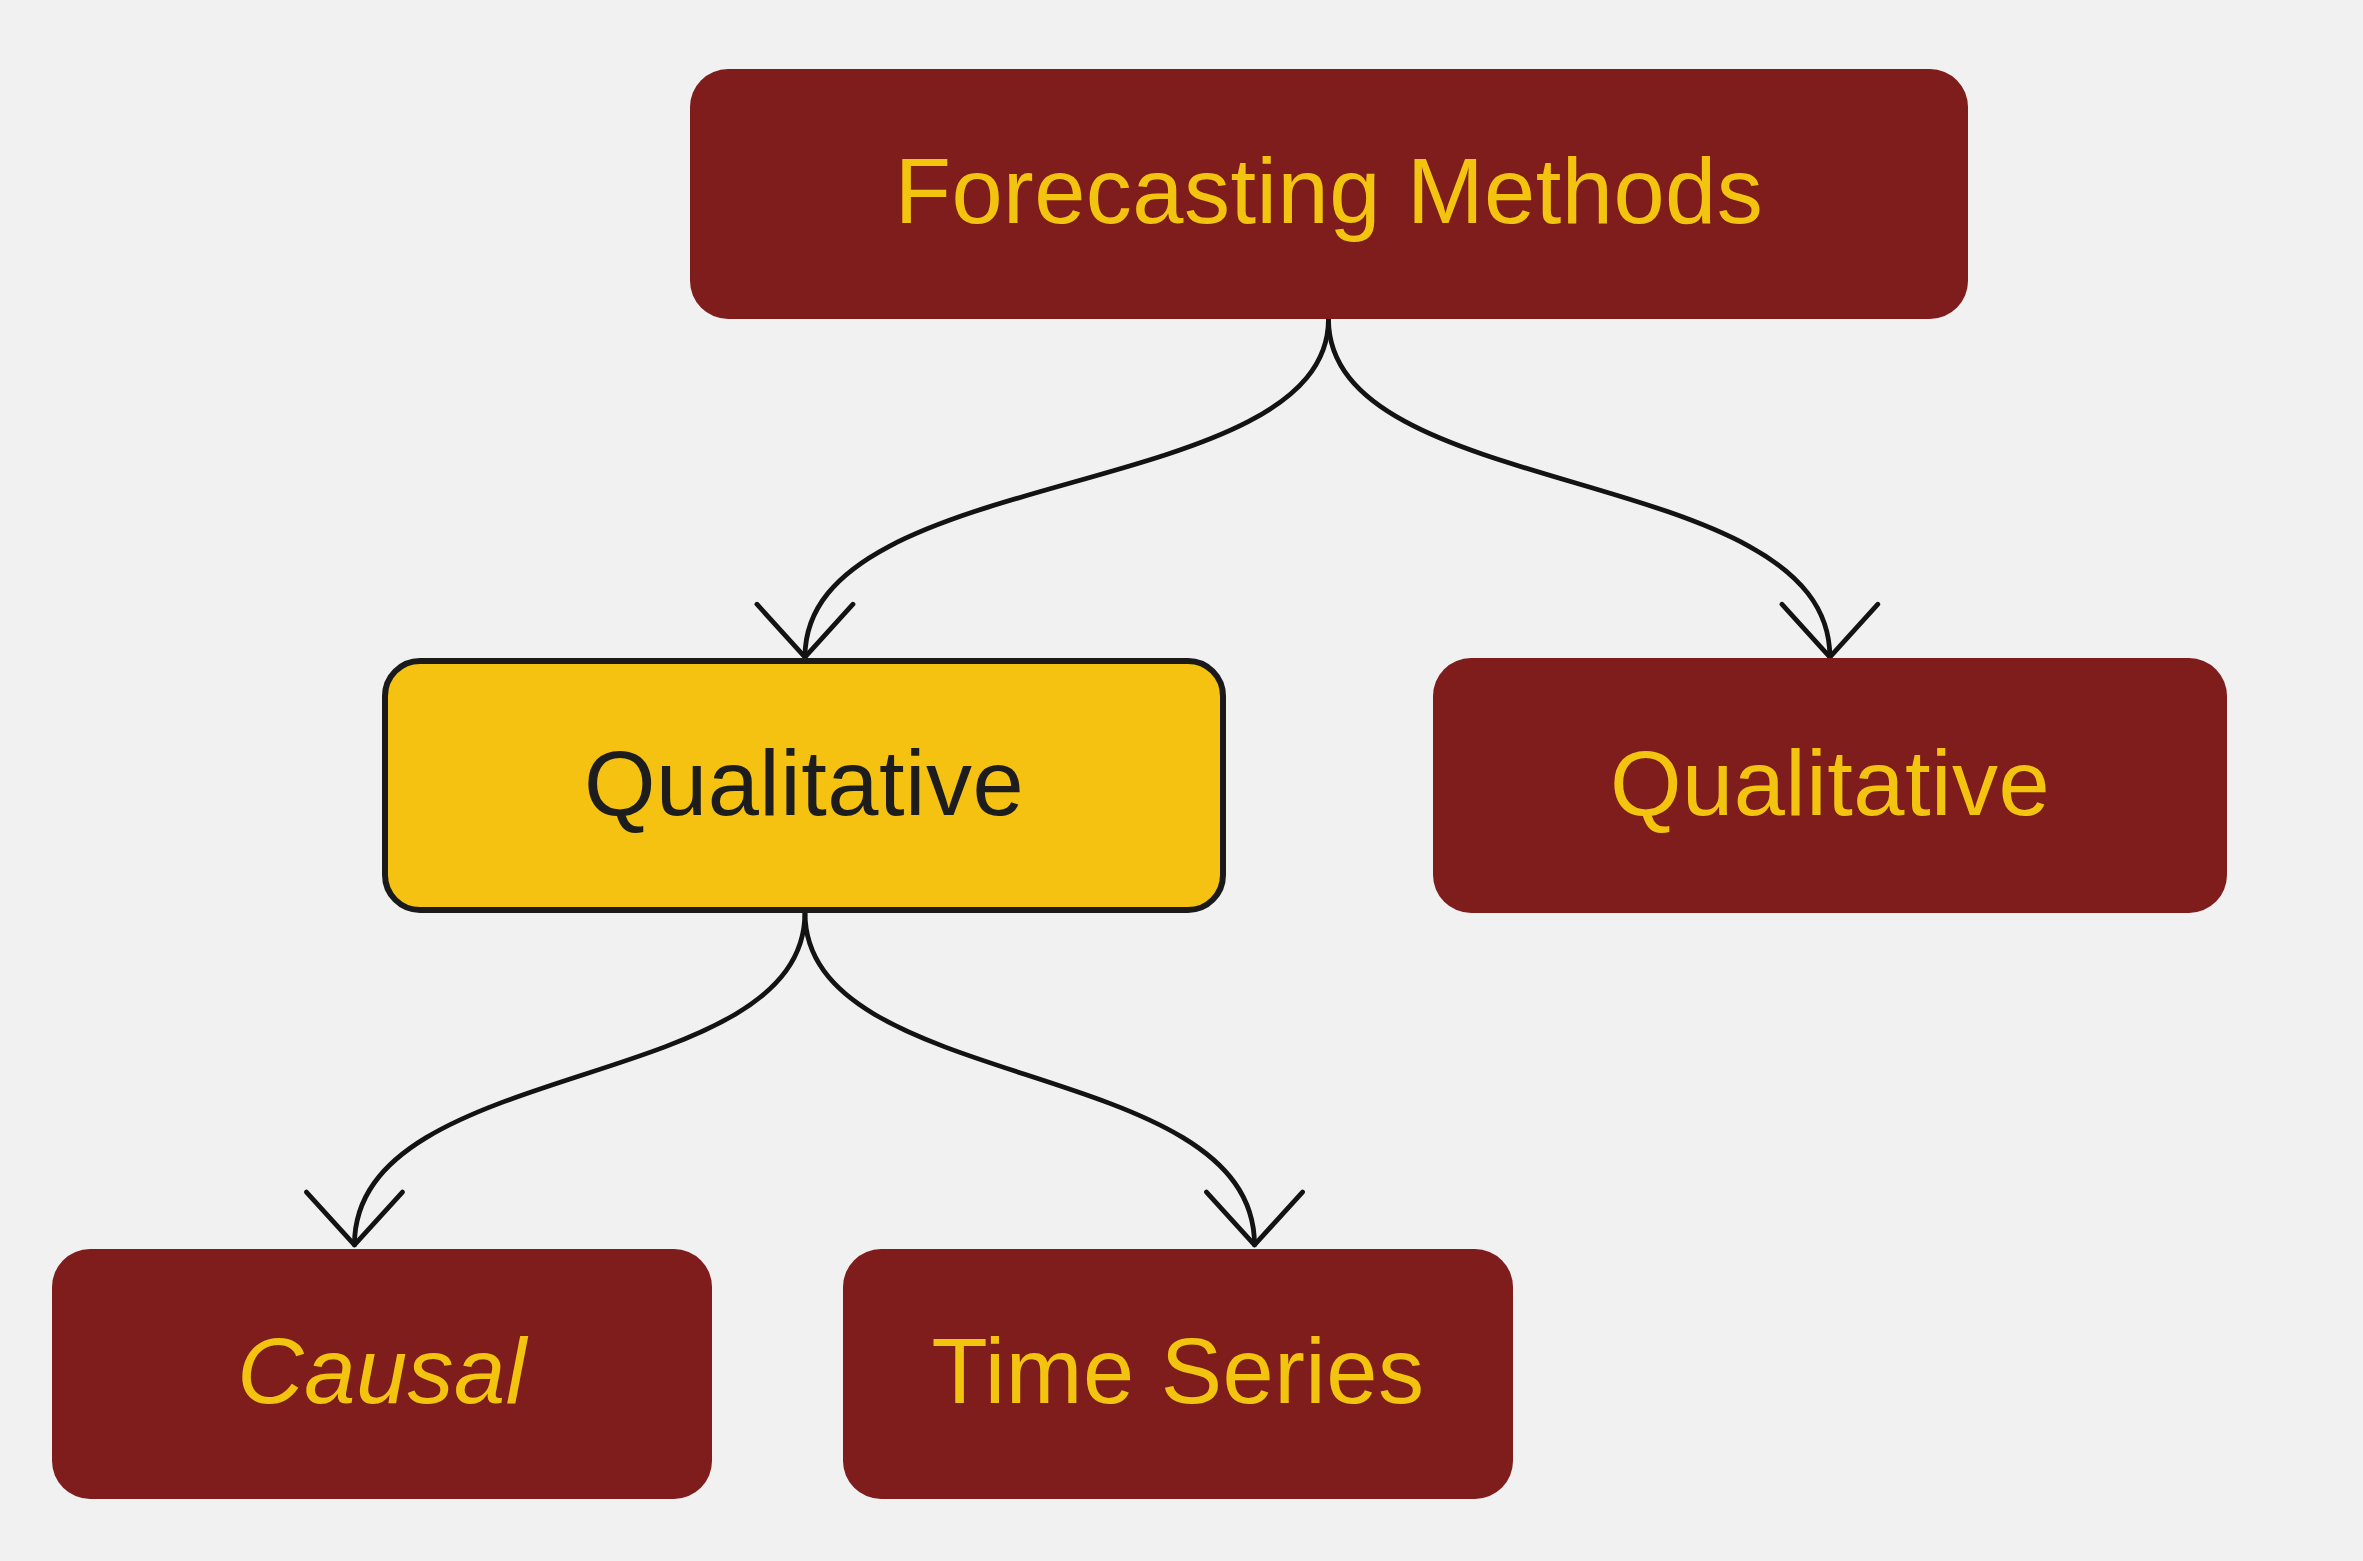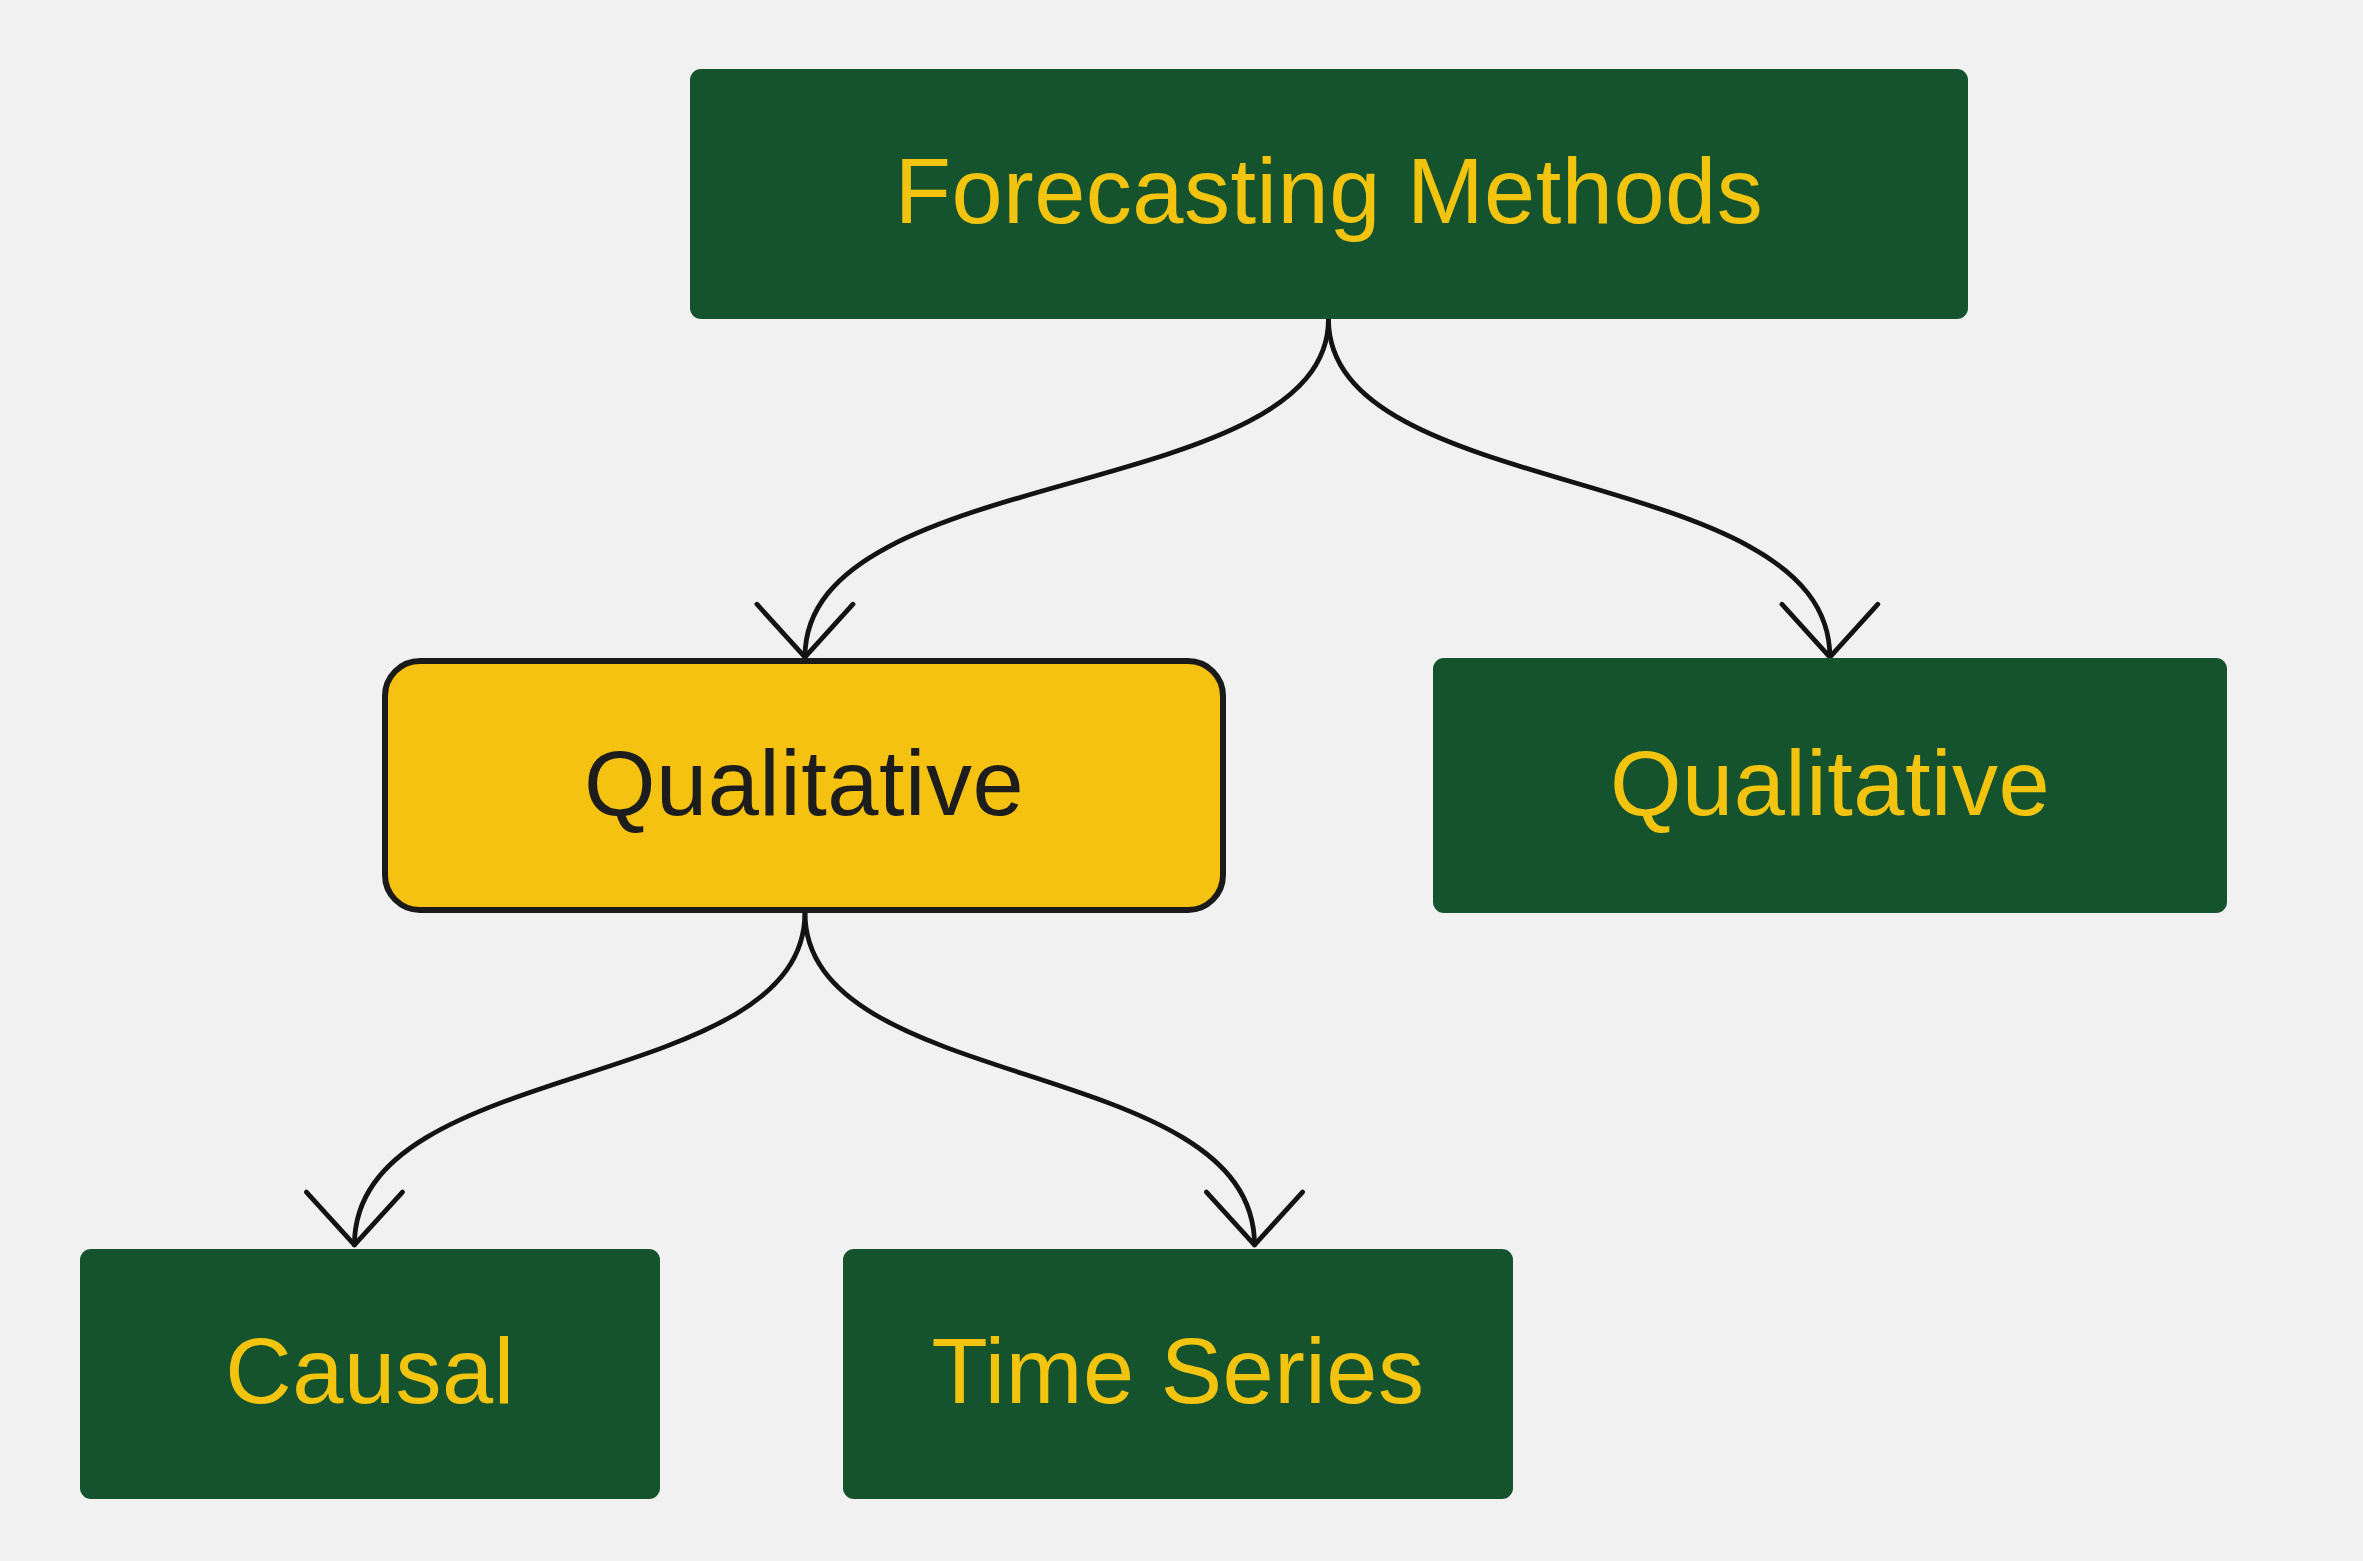--- a/index.html
+++ b/index.html
@@ -40,38 +40,37 @@
     align-items: center;
     justify-content: center;
     border-radius: 38px;
     font-size: 92px;
     line-height: 1;
     letter-spacing: 0.5px;
     white-space: nowrap;
     text-align: center;
   }
   .node--dark {
-    background: #14532d;
+    background: #7f1d1d;
     color: #f2c40f;
-    border-radius: 11px;
   }
   .node--highlight {
     background: #f5c211;
     color: #1d1d1d;
     border: 6.7px solid #1a1a1a;
   }
   .node__label {
     display: block;
     padding-bottom: 5.8px;
   }
   
   #node-root        { left: 690px;  top: 69px;   width: 1278px; height: 250px; }
   #node-quant       { left: 382px;  top: 658px;  width: 844px;  height: 255px; }
   #node-qual        { left: 1433px; top: 658px;  width: 794px;  height: 255px; justify-content: center; }
-  #node-causal      { left: 80px;   top: 1249px; width: 580px;  height: 250px; }
+  #node-causal      { left: 52px;   top: 1249px; width: 660px;  height: 250px; font-style: italic; }
   #node-timeseries  { left: 843px;  top: 1249px; width: 670px;  height: 250px; }
 </style>
 </head>
 <body>
 
 <div class="canvas">
 
   <svg class="edges-layer" viewBox="0 0 2460 1625" xmlns="http://www.w3.org/2000/svg">
 
     <path class="edge" d="M 1383 332 C 1383 525, 838 480, 838 684"></path>

